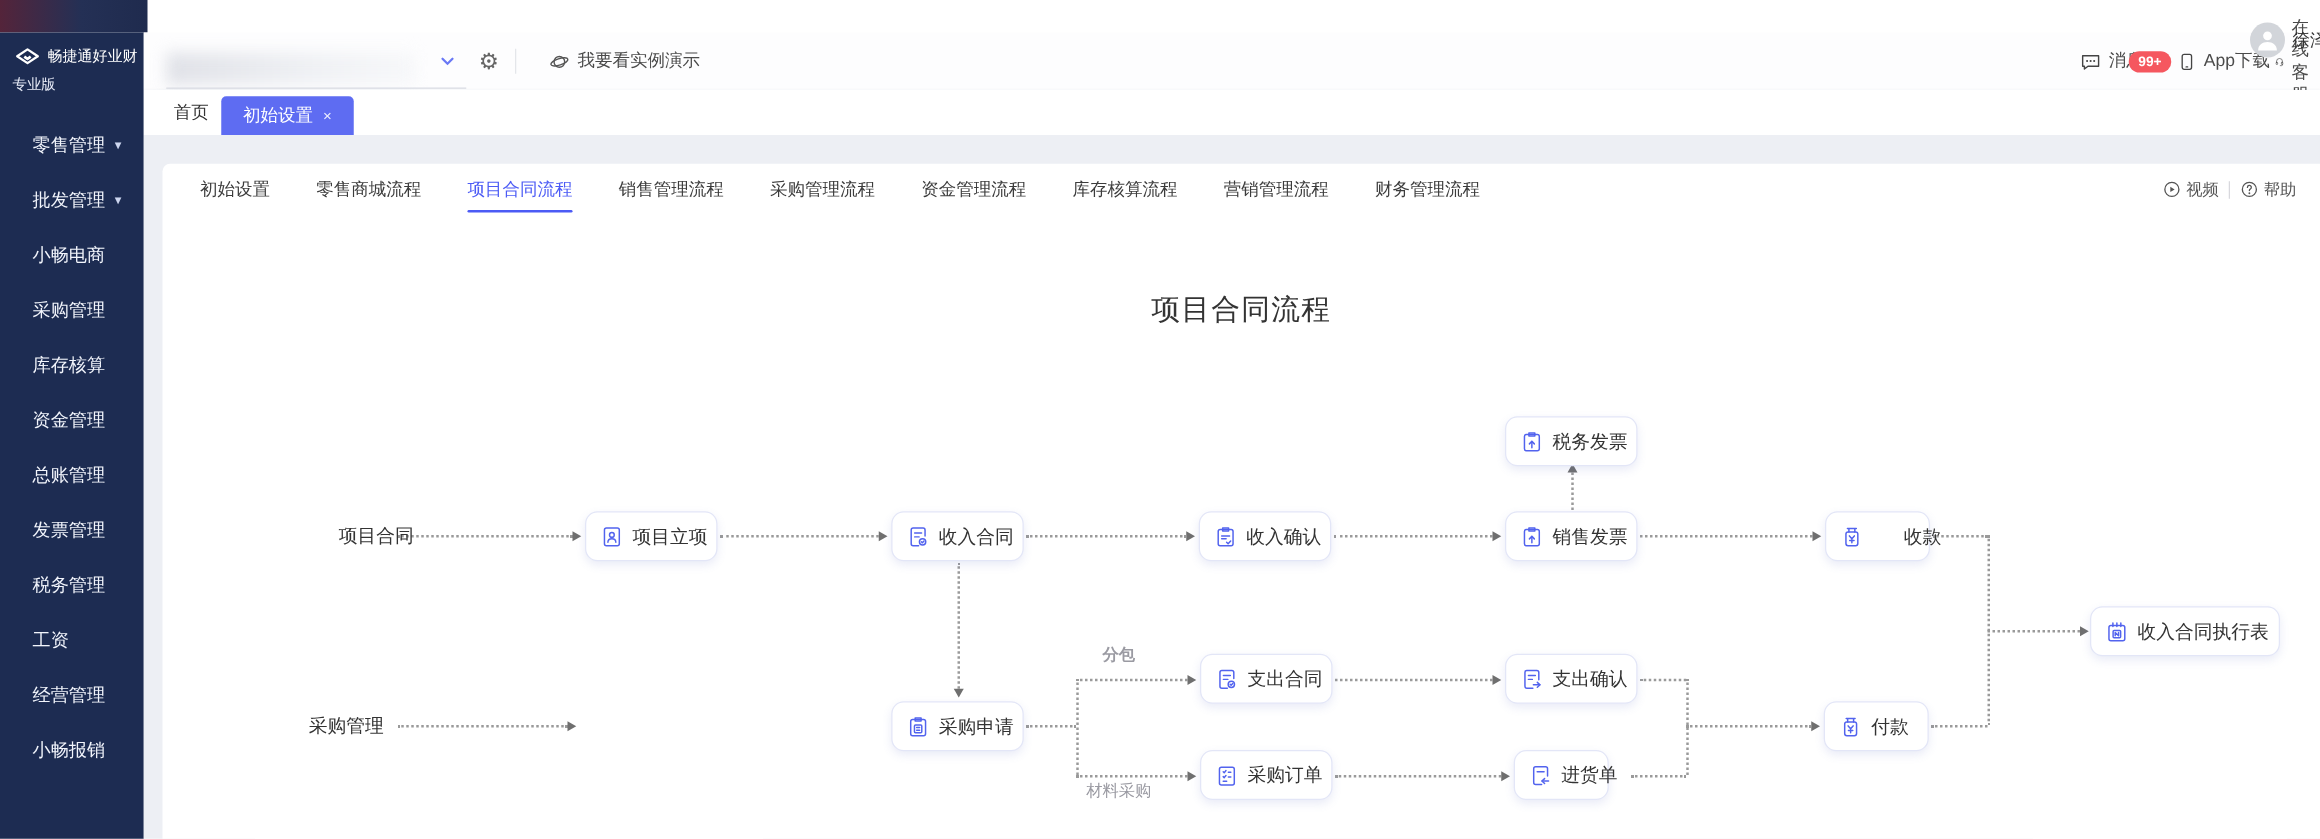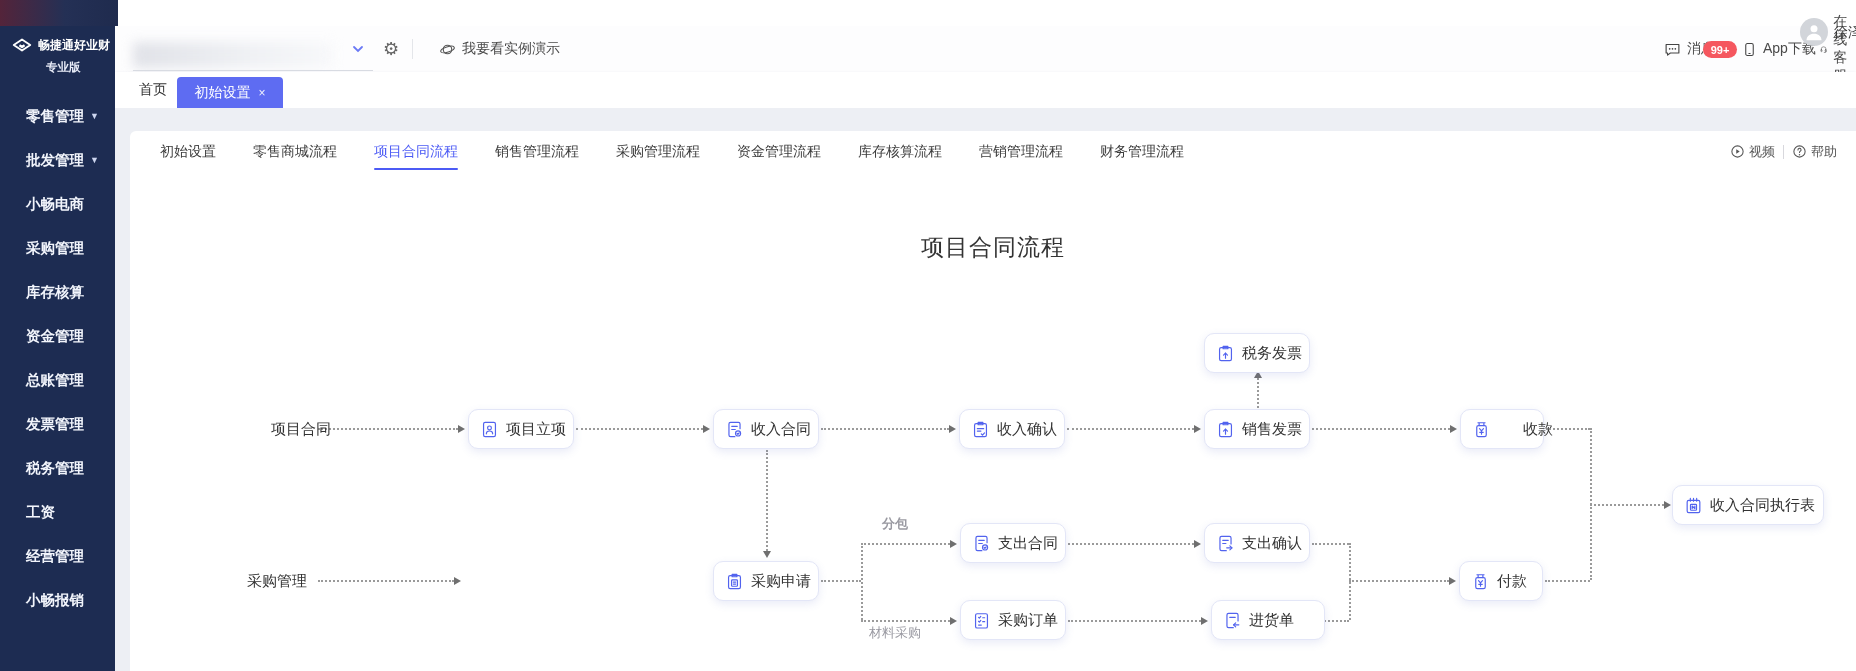--- a/index.html
+++ b/index.html
@@ -5,24 +5,24 @@
   * { margin:0; padding:0; box-sizing:border-box; }
   html,body { width:1856px; height:671px; overflow:hidden; background:#fff;
     font-family:"Liberation Sans","DejaVu Sans",sans-serif; }
 
   
   .top-corner { position:absolute; left:0; top:0; width:118px; height:26px;
     background:linear-gradient(90deg,#54243a 0%,#243055 55%,#1f2b4e 100%); }
 
   
   .sidebar { position:absolute; left:0; top:26px; width:115px; height:645px;
-    background:#1d2c52; color:#fff;font-weight:bold; }
+    background:#1d2c52; color:#fff; }
   .logo-row { position:absolute; left:11px; top:8px; display:flex; align-items:center; gap:5px; }
   .brand { font-size:12px; color:#fff; white-space:nowrap; }
-  .edition { position:absolute; left:10px; top:34px; font-size:11.5px; color:#e8ecf8;margin-left:36px; }
+  .edition { position:absolute; left:10px; top:34px; font-size:11.5px; color:#e8ecf8; }
   .menu { position:absolute; left:0; top:68px; width:115px; }
   .menu-item { height:44px; display:flex; align-items:center; padding-left:26px;
     font-size:14.5px; color:#f2f5fc; cursor:pointer; white-space:nowrap; }
   .menu-item .caret { font-size:9px; margin-left:6px; color:#cdd6ef; }
 
   
   .topbar { position:absolute; left:115px; top:26px; width:1741px; height:46px; background:#fdfdfe; }
   .redact { position:absolute; left:18px; top:16px; width:200px; height:26px;
     background:linear-gradient(90deg,#d9dbe2,#eceef2 60%,#f6f7f9); filter:blur(6px); opacity:.8; }
   .search-line { position:absolute; left:18px; top:44px; width:240px; height:1px; background:#d9dcе3; background:#d9dce3; }
@@ -363,21 +363,21 @@
     </div>
     <div class="node" style="left: 960px; top: 600px; width: 106px;">
       <svg width="19" height="19" viewBox="0 0 24 24" fill="none" stroke="currentColor" stroke-width="1.5" stroke-linecap="round" stroke-linejoin="round">
         <rect x="4.5" y="3.5" width="15" height="18" rx="2"></rect>
         <path d="M8.3 8l1 1 1.8-2.1M13.5 8.5H16"></path>
         <path d="M8.3 13l1 1 1.8-2.1M13.5 13.5H16"></path>
         <path d="M8.3 17.8h3.5"></path>
       </svg>
       <span>采购订单</span>
     </div>
-    <div class="node" style="left: 1211px; top: 600px; width: 114px;">
+    <div class="node" style="left: 1211px; top: 600px; width: 76px;">
       <svg width="19" height="19" viewBox="0 0 24 24" fill="none" stroke="currentColor" stroke-width="1.5" stroke-linecap="round" stroke-linejoin="round">
         <path d="M19 12.5V5a2 2 0 0 0-2-2H7a2 2 0 0 0-2 2v14a2 2 0 0 0 2 2h6"></path>
         <path d="M8.5 8h7"></path>
         <path d="M20 17.5h-6.5"></path>
         <path d="M16 15l-2.7 2.5 2.7 2.5"></path>
       </svg>
       <span>进货单</span>
     </div>
     <div class="node" style="left: 1459px; top: 561px; width: 84px;">
       <svg width="19" height="19" viewBox="0 0 24 24" fill="none" stroke="currentColor" stroke-width="1.5" stroke-linecap="round" stroke-linejoin="round">

